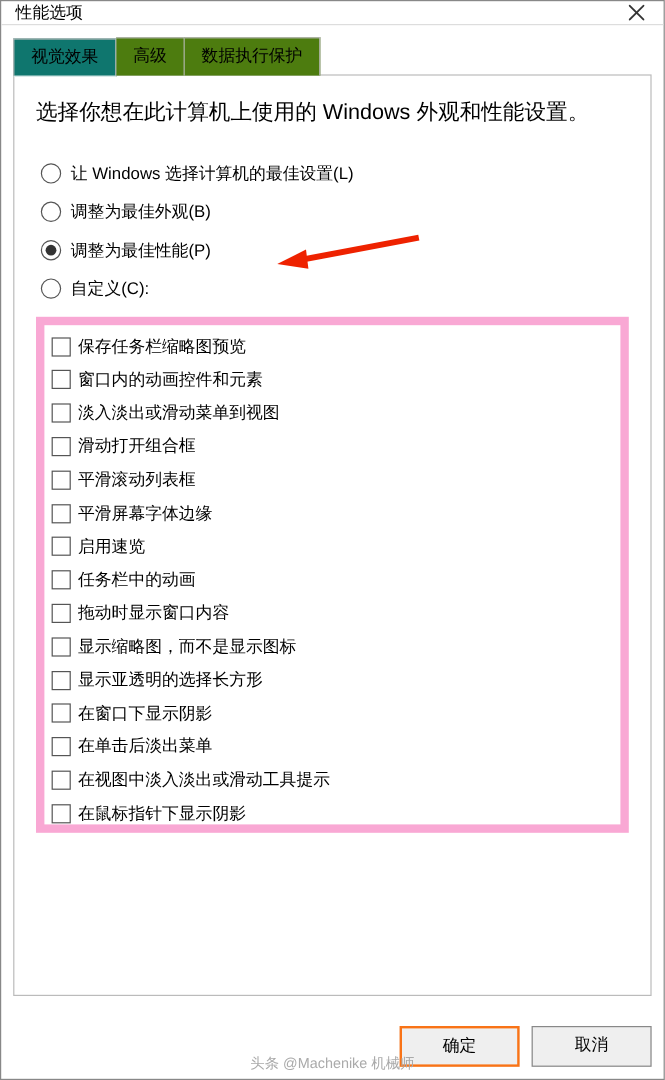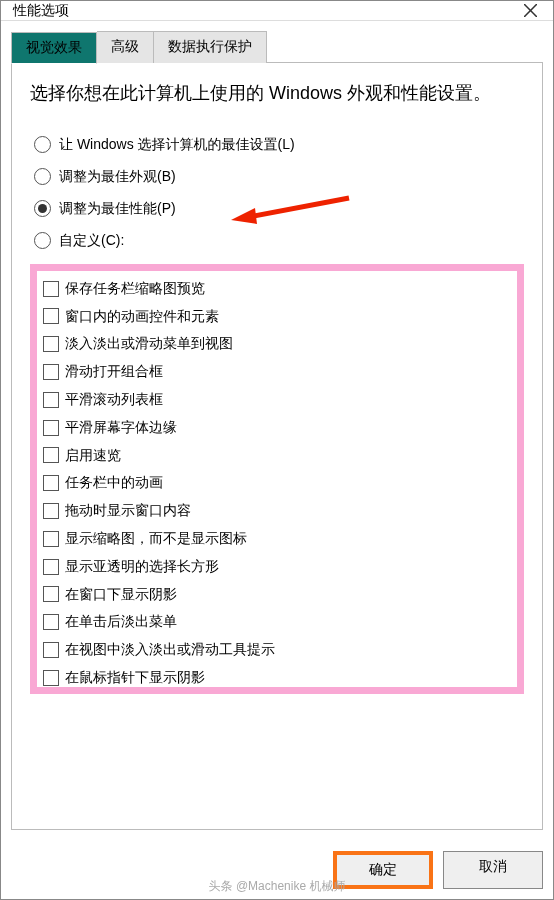--- a/index.html
+++ b/index.html
@@ -35,21 +35,21 @@
   margin: 10px 10px 0 10px;
 }
 .tabs {
   display: flex;
   position: relative;
   z-index: 2;
 }
 .tab {
   padding: 6px 14px;
   border: 1px solid #bbb;
-  background: #e5e5e5;
+  background: #4d7c0f;
   cursor: pointer;
   font-size: 14px;
   border-bottom: none;
   position: relative;
 }
 .tab.active {
   background: #0f766e;
   border-bottom: 1px solid #fff;
   top: 1px;
 }
@@ -132,21 +132,21 @@
 }
 .btn {
   min-width: 100px;
   padding: 6px 10px;
   border: 1px solid #888;
   background: #efefef;
   cursor: pointer;
   font-size: 14px;
   text-align: center;
 }
-.btn.primary { border: 4px solid #f97316; }
+.btn.primary { border: 2px solid #f97316; }
 .watermark {
   position: absolute;
   bottom: 4px;
   left: 50%;
   transform: translateX(-50%);
   font-size: 12px;
   color: #aaa;
   pointer-events: none;
 }
 </style>

